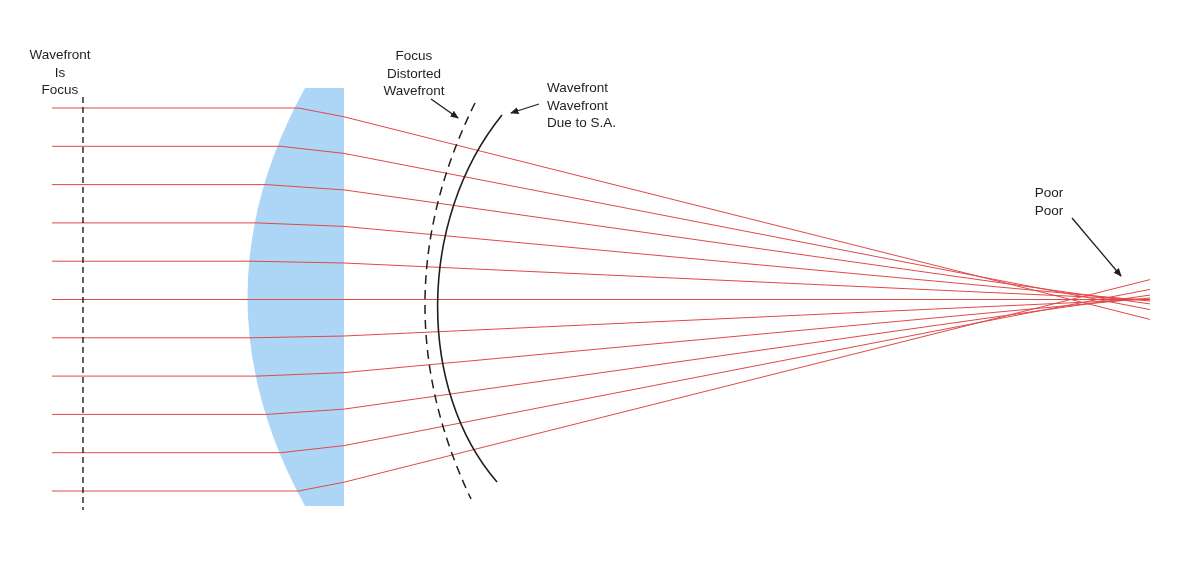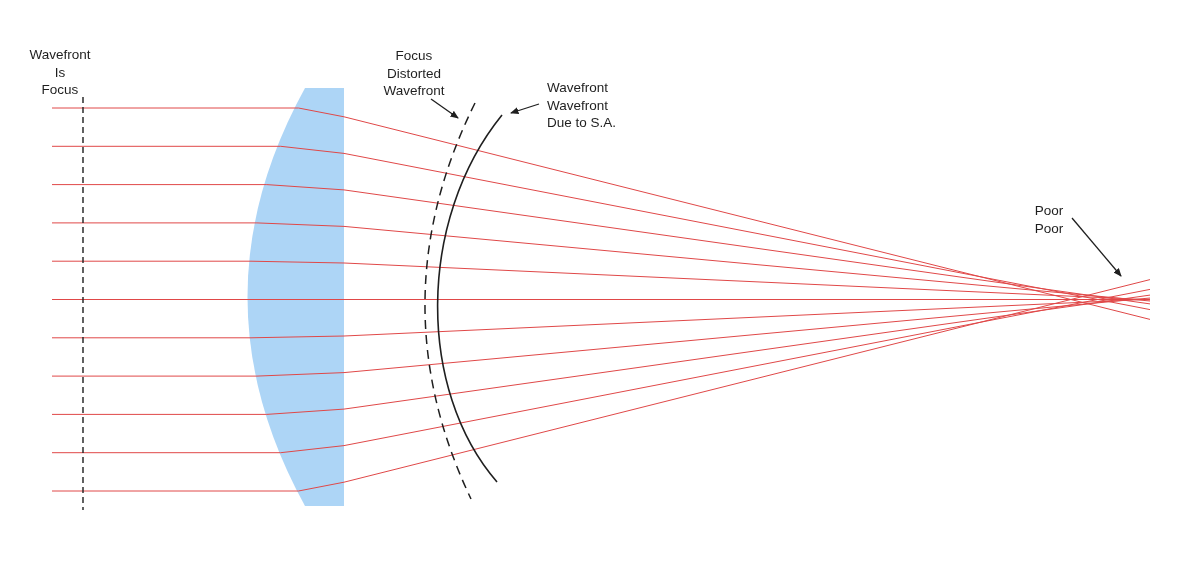--- a/index.html
+++ b/index.html
@@ -72,18 +72,18 @@
     <span>Distorted</span>
     <span>Wavefront</span>
   </div>
 
   <div class="lbl" style="left:547px; top:79px;">
     <span>Wavefront</span>
     <span>Wavefront</span>
     <span>Due to S.A.</span>
   </div>
 
-  <div class="lbl centered" style="left:1049px; top:184px;margin-top:18px;">
+  <div class="lbl centered" style="left:1049px; top:184px;">
     <span>Poor</span>
     <span>Poor</span>
   </div>
 
 </div>
 
 </body></html>

